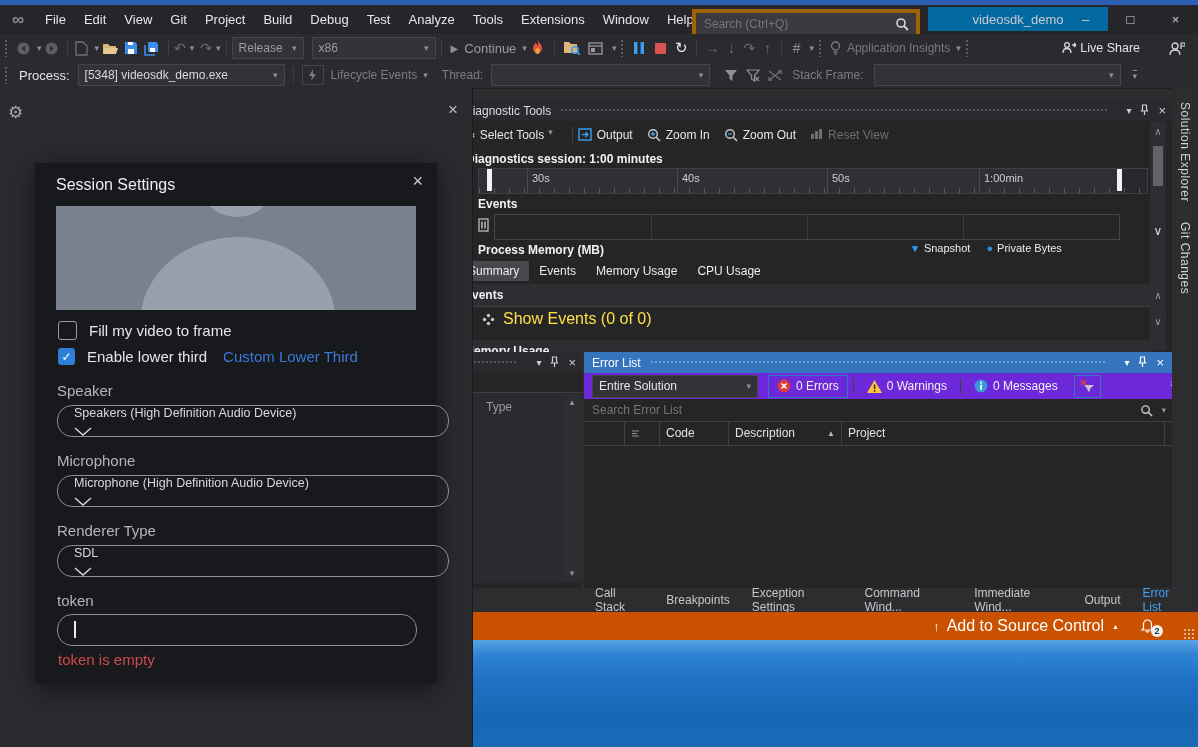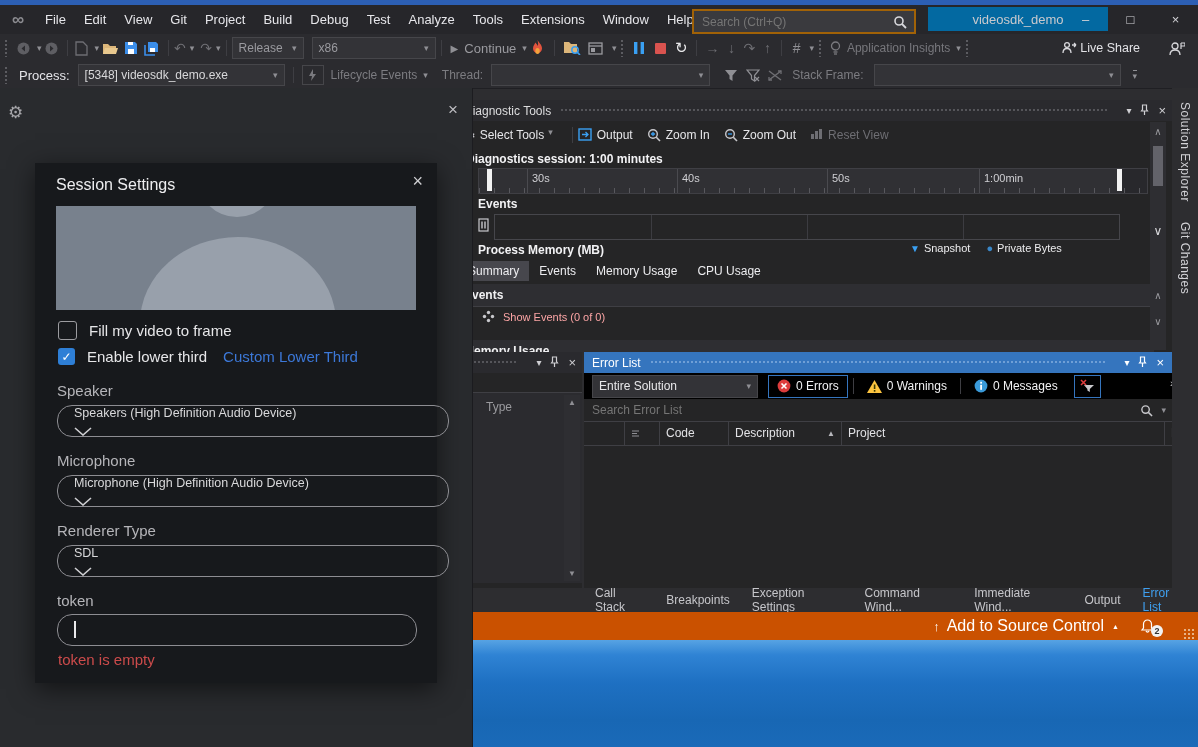--- a/index.html
+++ b/index.html
@@ -10,21 +10,21 @@
   .sep{width:1px;height:16px;background:#3e3e43;margin:0 5px;flex:none;}
   .grip{width:5px;height:18px;margin:0 4px;flex:none;
         background-image:radial-gradient(circle,#5c5c61 1px,transparent 1.2px);background-size:4px 4px;}
   .caret{color:#8f8f94;font-size:9px;margin-left:4px;line-height:1;}
   .ic{display:inline-flex;align-items:center;justify-content:center;flex:none;}
   
   #accent{left:0;top:0;width:1198px;height:5px;background:#2c5fb4;}
   #titlebar{left:0;top:5px;width:1198px;height:29px;background:#26262a;display:flex;align-items:center;}
   #vslogo{width:36px;text-align:center;color:#8a8a8f;font-size:17px;font-weight:bold;}
   .menu-item{padding:0 9px;font-size:13px;color:#e6e6ea;height:29px;display:flex;align-items:center;}
-  #search-box{left:692px;top:9px;width:220px;height:21px;background:#3a3a3e;border:2px solid #a16207;display:flex;align-items:center;}
+  #search-box{left:692px;top:9px;width:220px;height:21px;background:#3a3a3e;border:4px solid #a16207;display:flex;align-items:center;}
   #search-box input{flex:1;background:transparent;border:none;outline:none;color:#9a9a9e;font-size:12px;padding:0 8px;font-family:inherit;}
   #win-title{left:928px;top:7px;width:180px;height:24px;background:#0369a1;color:#c9c9cd;font-size:13px;
              display:flex;align-items:center;justify-content:center;}
   #win-controls{right:0;top:5px;height:29px;display:flex;}
   .win-btn{width:45px;height:29px;display:flex;align-items:center;justify-content:center;color:#d2d2d6;font-size:13px;}
   #toolbar{left:0;top:34px;width:1198px;height:28px;background:#2b2b2f;display:flex;align-items:center;border-bottom:1px solid #232327;}
   .tb-txt{font-size:12px;color:#9a9a9f;margin:0 2px;text-align:right;}
   .combo{background:#333337;border:1px solid #46464a;height:20px;display:flex;align-items:center;
          justify-content:space-between;padding:0 6px;font-size:12px;color:#9a9a9f;flex:none;}
   .combo .caret{margin-left:6px;}
@@ -48,21 +48,21 @@
   .scroll-col{position:absolute;left:692px;top:22px;width:16px;height:228px;background:#2e2e32;}
   .scroll-glyph{position:absolute;left:0;width:16px;text-align:center;color:#9a9a9f;font-size:10px;}
   .thumb{position:absolute;left:3px;width:10px;background:#63636a;}
   .diag-tab{padding:3px 10px;font-size:12px;color:#ececef;}
   .diag-tab.active{background:#47474d;}
   .sec-hdr{position:absolute;left:0;width:690px;height:22px;background:#2e2e32;border-bottom:1px solid #3f3f44;
            color:#f0f0f2;font-weight:bold;font-size:12px;display:flex;align-items:center;padding-left:6px;}
   
   #el-header{height:21px;display:flex;align-items:center;padding:0 8px;font-size:12px;color:#fff;background:#3575be;}
   #el-header .hdr-dots{background-image:radial-gradient(circle,#6f9fd6 1px,transparent 1.2px);}
-  #el-toolbar{position:absolute;left:0;top:21px;width:100%;height:26px;background:#000000;display:flex;align-items:center;padding-left:8px;}
+  #el-toolbar{position:absolute;left:0;top:21px;width:100%;height:26px;background:#6d28d9;display:flex;align-items:center;padding-left:8px;}
   .el-btn{display:flex;align-items:center;height:21px;padding:0 8px;font-size:12px;color:#f2f2f4;}
   .el-btn.framed{border:1px solid #3575be;}
   #el-search{position:absolute;left:0;top:47px;width:100%;height:22px;border-bottom:1px solid #3f3f44;display:flex;align-items:center;}
   #el-search input{flex:1;background:transparent;border:none;outline:none;color:#8f8f94;font-size:12px;padding:0 8px;font-family:inherit;}
   #el-cols{position:absolute;left:0;top:69px;width:100%;height:24px;border-bottom:1px solid #3f3f44;display:flex;align-items:center;font-size:12px;color:#e2e2e5;}
   .col-cell{height:100%;display:flex;align-items:center;padding:0 6px;border-right:1px solid #3f3f44;flex:none;}
   #bottom-tabs{left:584px;top:588px;height:24px;display:flex;align-items:center;}
   .btab{padding:0 11px;font-size:12px;color:#c6c6ca;}
   .btab.active{color:#3fa0f0;}
   
@@ -393,21 +393,21 @@
   <div class="sec-hdr" style="top:184px">
       <span>Events</span>
     </div>
   <div class="abs flex" style="left:24px;top:210px">
     <svg width="13" height="13" viewBox="0 0 13 13" style="margin-right:8px">
         <circle cx="6.5" cy="2.5" r="1.7" fill="#c8c8cc"></circle>
         <circle cx="2.5" cy="6.5" r="1.7" fill="#c8c8cc"></circle>
         <circle cx="10.5" cy="6.5" r="1.7" fill="#c8c8cc"></circle>
         <circle cx="6.5" cy="10.5" r="1.7" fill="#c8c8cc"></circle>
       </svg>
-    <span style="font-size:11px;color:#fca5a5">Show Events (0 of 0)</span>
+    <span style="font-size:16px;color:#fde047">Show Events (0 of 0)</span>
   </div>
   <div class="sec-hdr" style="top:240px">
       <span>Memory Usage</span>
     </div>
   <div class="scroll-col">
     <span class="scroll-glyph" style="top:4px">∧</span>
     <div class="thumb" style="top:24px;height:40px"></div>
     <span class="scroll-glyph" style="top:102px;color:#d8d8dc;font-size:12px">∨</span>
     <span class="scroll-glyph" style="top:168px">∧</span>
     <span class="scroll-glyph" style="top:194px">∨</span>

